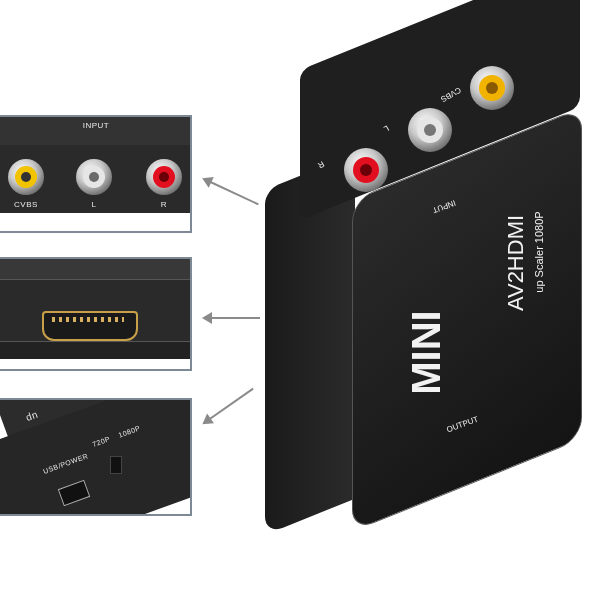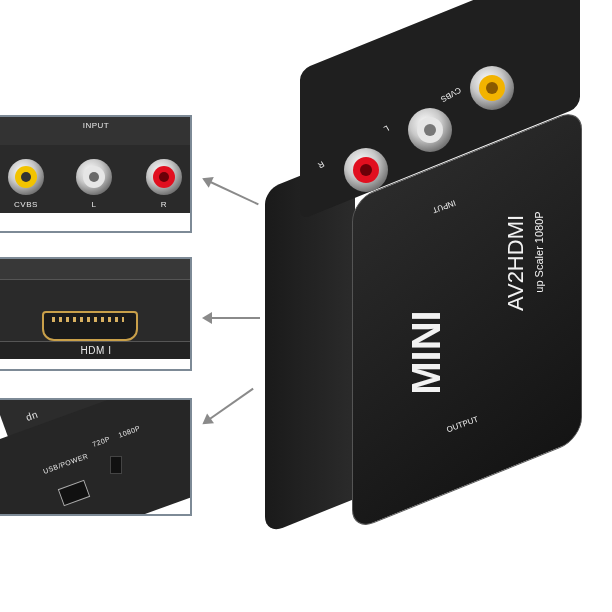--- a/index.html
+++ b/index.html
@@ -47,21 +47,20 @@
   <div class="panel-label" style="left:6px; top:83px; width:40px;">CVBS</div>
   <div class="panel-label" style="left:74px; top:83px; width:40px;">L</div>
   <div class="panel-label" style="left:144px; top:83px; width:40px;">R</div>
 </div>
 
 <div class="panel" style="top:257px; height:114px;">
   <div class="abs" style="left:0; top:0; width:192px; height:20px; background:#383838; border-bottom:1px solid #555;"></div>
   <div class="abs" style="left:42px; top:52px; width:92px; height:26px; background:#1a1a1a; border:2px solid #c9a04a; border-radius:4px 4px 12px 12px;"></div>
   <div class="abs" style="left:52px; top:58px; width:72px; height:5px; background:repeating-linear-gradient(90deg,#d8b060 0 3px,transparent 3px 7px);"></div>
   <div class="abs" style="left:0; top:82px; width:192px; height:18px; background:#222; border-top:1px solid #555;"></div>
-  <div class="panel-label" style="left:0; top:86px; width:192px; font-size:10px;">HDM I</div>
   <div class="abs" style="left:0; top:100px; width:192px; height:14px; background:#fff;"></div>
 </div>
 
 <div class="panel" style="top:398px; height:118px; background:#fff;">
   <div class="abs" style="left:-20px; top:-40px; width:260px; height:90px; background:#2c2c2c; transform:rotate(-20deg); transform-origin:left top;"></div>
   <div class="abs" style="left:-30px; top:50px; width:260px; height:120px; background:#262626; transform:rotate(-20deg); transform-origin:left top;"></div>
   <div class="panel-label" style="left:26px; top:12px; transform:rotate(-20deg) scale(-1,-1); font-size:10px;">up</div>
   <div class="panel-label" style="left:42px; top:60px; transform:rotate(-20deg); font-size:7px;">USB/POWER</div>
   <div class="panel-label" style="left:92px; top:38px; transform:rotate(-20deg); font-size:7px;">720P</div>
   <div class="panel-label" style="left:118px; top:28px; transform:rotate(-20deg); font-size:7px;">1080P</div>

